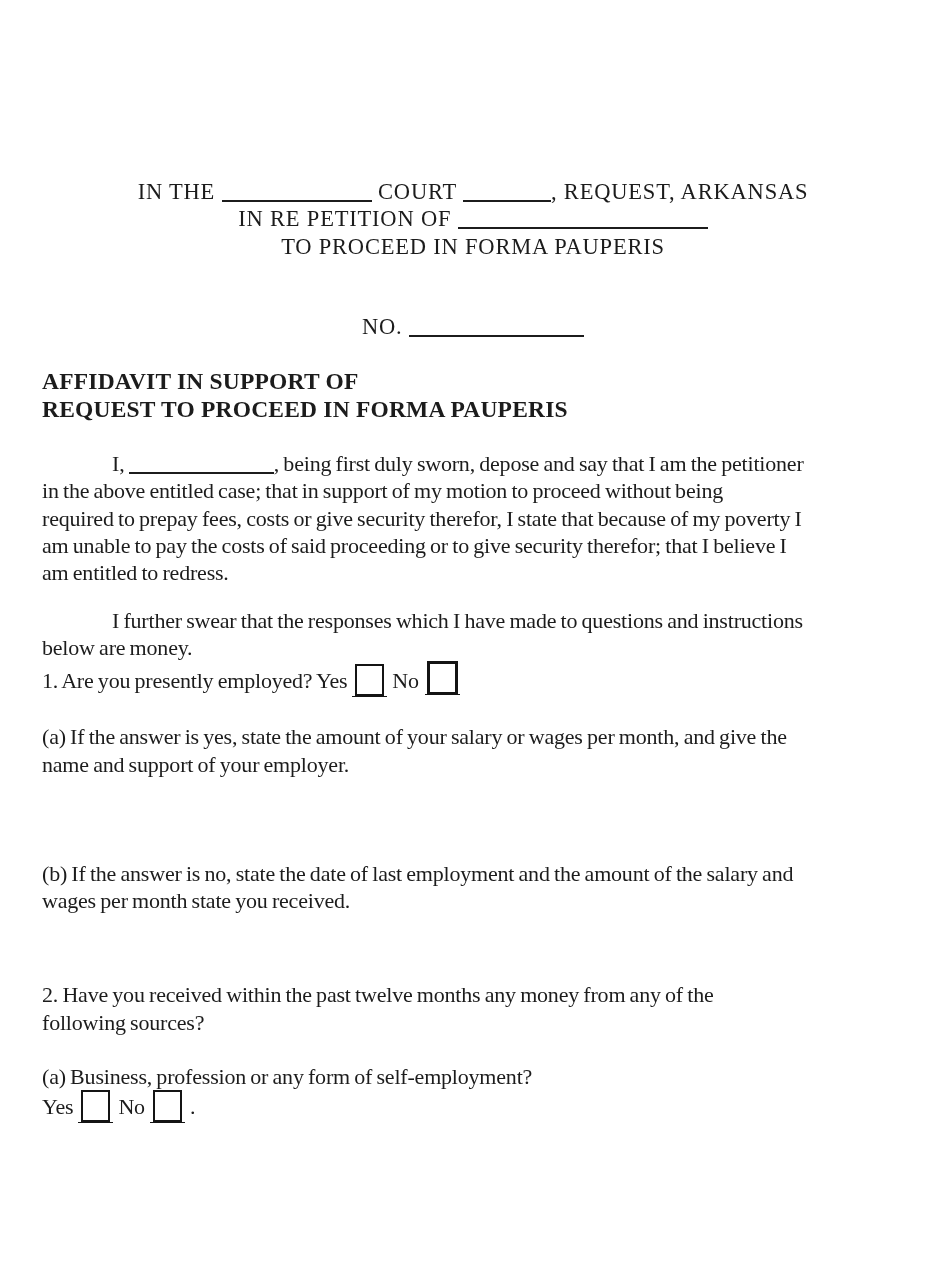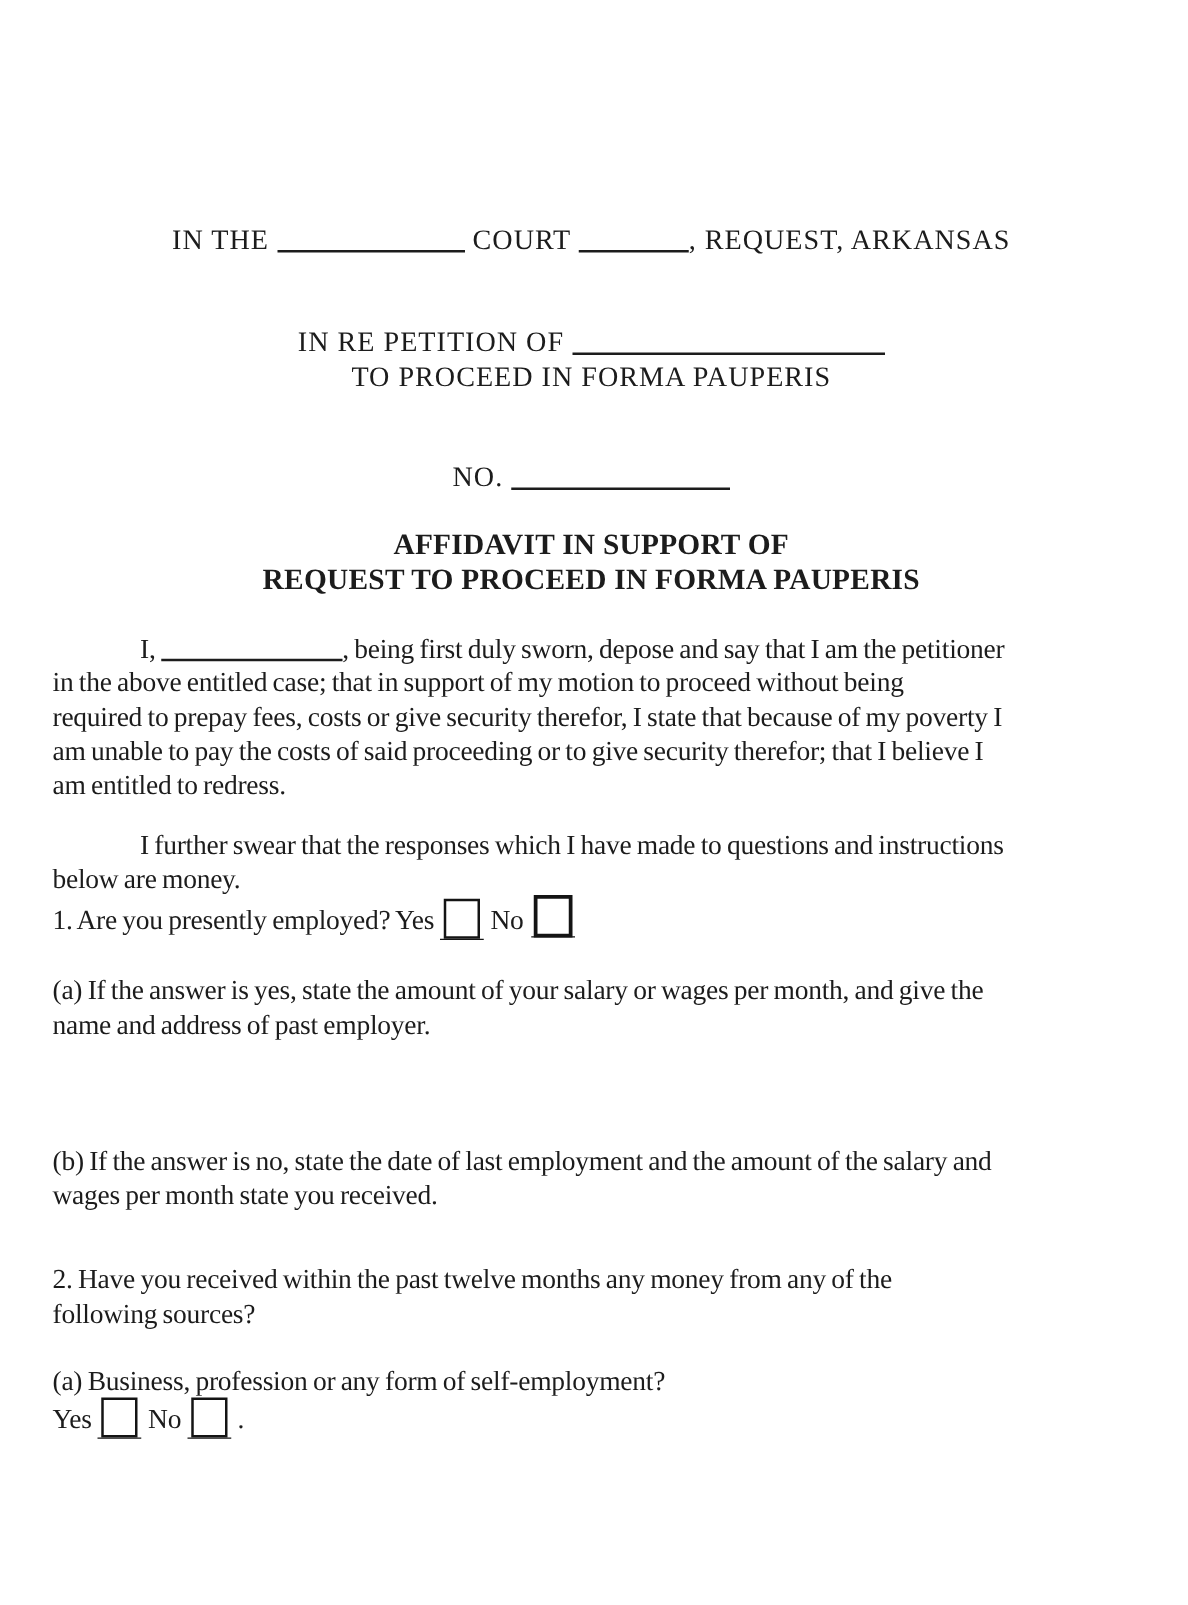--- a/index.html
+++ b/index.html
@@ -29,37 +29,36 @@
     display: inline-block;
     border-bottom: 2px solid #1c1c1c;
     height: 0.85em;
     vertical-align: -3px;
   }
   .w150 { width: 150px; }
   .w88  { width: 88px; }
   .w250 { width: 250px; }
   .w175 { width: 175px; }
   .w145 { width: 145px; }
-  .petition-block { margin-top: 55px; }
+  .petition-block { }
   .case-no-line   { margin-top: 53px; }
   .doc-title {
     margin-top: 28px;
-    text-align: center;
     font-weight: bold;
     font-size: 23.5px;
     line-height: 27.5px;
     letter-spacing: 0.2px;
     word-spacing: 0;
   }
   .para { margin-top: 20px; }
   .para > div { white-space: nowrap; }
   .indent { padding-left: 70px; }
   .mt27 { margin-top: 27px; font-family: Liberation Serif, serif; }
   .mt82 { margin-top: 82px; }
-  .mt81 { margin-top: 40px; }
+  .mt81 { margin-top: 67px; }
   .q-line { white-space: nowrap; }
   .cb {
     display: inline-block;
     width: 25px;
     height: 28px;
     border: 2.5px solid #141414;
     vertical-align: -8px;
     margin: 0 8px;
     position: relative;
     background: #ffffff;
@@ -120,21 +119,21 @@
     <div>below are money.</div>
   </div>
 
   <div class="q-line">
     <span>1. Are you presently employed?</span>
     <span>Yes</span><span class="cb"></span><span>No</span><span class="cb thick"></span>
   </div>
 
   <div class="para mt27">
     <div>(a) If the answer is yes, state the amount of your salary or wages per month, and give the</div>
-    <div>name and address of past employer.</div>
+    <div>name and support of your employer.</div>
   </div>
 
   <div class="para mt82">
     <div>(b) If the answer is no, state the date of last employment and the amount of the salary and</div>
     <div>wages per month state you received.</div>
   </div>
 
   <div class="para mt81">
     <div>2. Have you received within the past twelve months any money from any of the</div>
     <div>following sources?</div>

